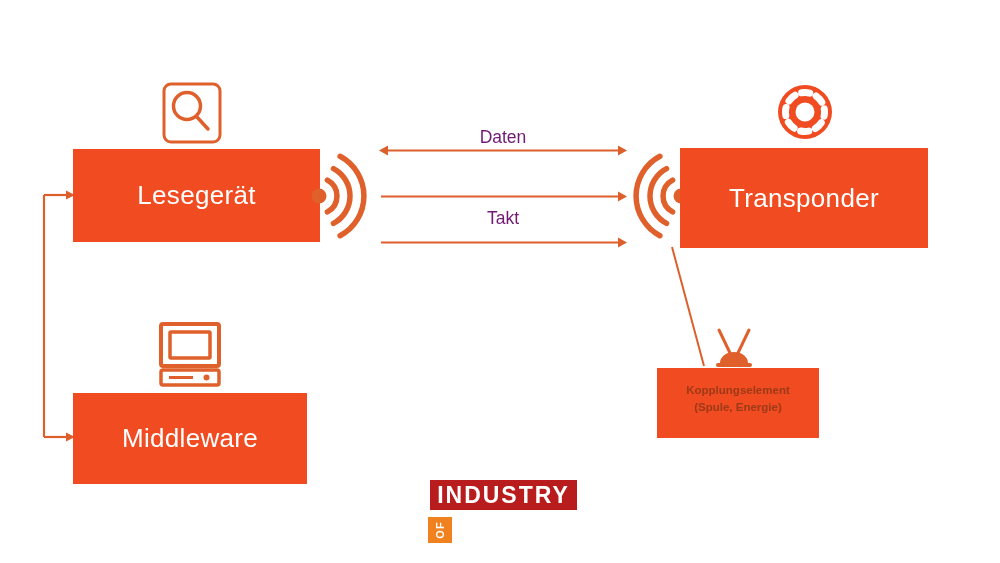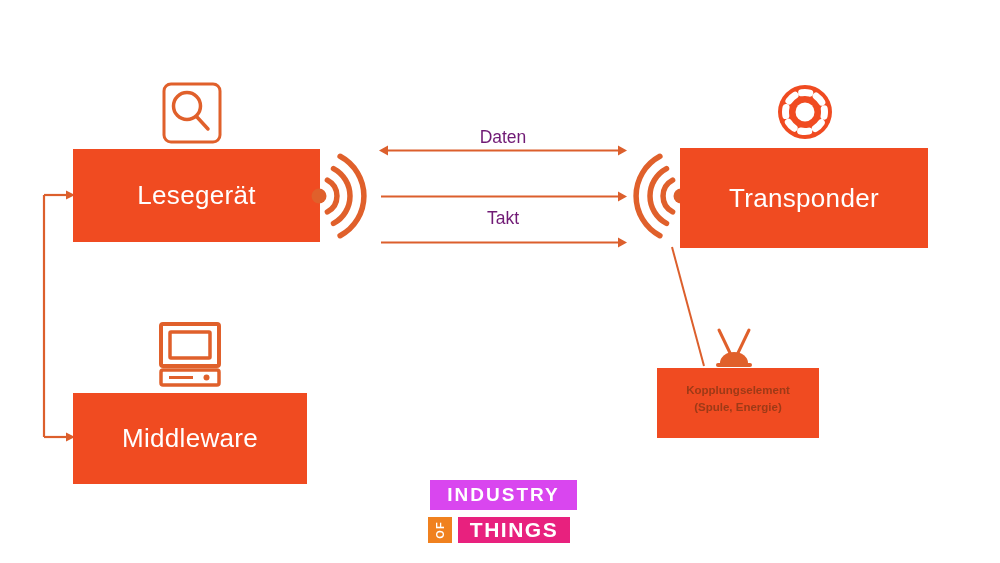--- a/index.html
+++ b/index.html
@@ -20,21 +20,21 @@
     padding-bottom:8px;box-sizing:border-box;
   }
   .chan-label{
     position:absolute;width:246px;text-align:center;
     color:#701a75;font-size:17.5px;font-weight:400;
   }
   .logo-block{
     position:absolute;color:#ffffff;font-weight:700;
     display:flex;align-items:center;justify-content:center;
   }
-  .logo-industry{background:#d946ef;font-size:19px;letter-spacing:2px;}
+  .logo-industry{background:#b91c1c;font-size:23px;letter-spacing:2px;}
   .logo-things{background:#E8217E;font-size:21px;letter-spacing:1.5px;}
   .logo-of{background:#F0811F;}
   .logo-of span{display:block;transform:rotate(-90deg);font-size:11px;letter-spacing:1px;}
   svg{position:absolute;overflow:visible;}
 </style>
 </head>
 <body>
 
 <div class="canvas">
 
@@ -126,18 +126,15 @@
     <span>Middleware</span>
   </div>
 
   <div class="abs" style="left:428px;top:480px;width:150px;height:64px;">
     <div class="logo-block logo-industry" style="left:2px;top:0;width:147px;height:30px;position:absolute;">
       <span>INDUSTRY</span>
     </div>
     <div class="logo-block logo-of" style="left:0;top:37px;width:24px;height:26px;position:absolute;">
       <span>OF</span>
     </div>
-    <div class="logo-block logo-things" style="left:30px;top:37px;width:112px;height:26px;position:absolute;">
-      <span>THINGS</span>
-    </div>
   </div>
 
 </div>
 
 </body></html>

